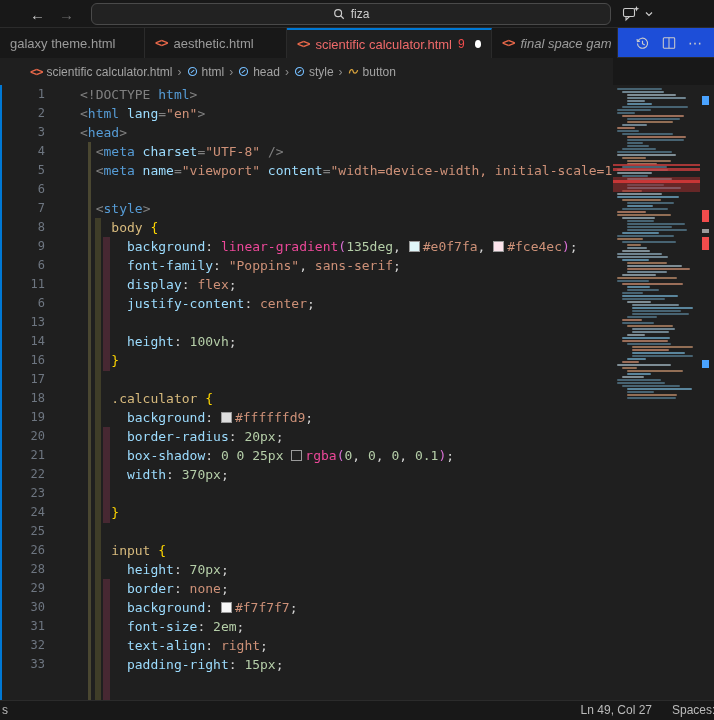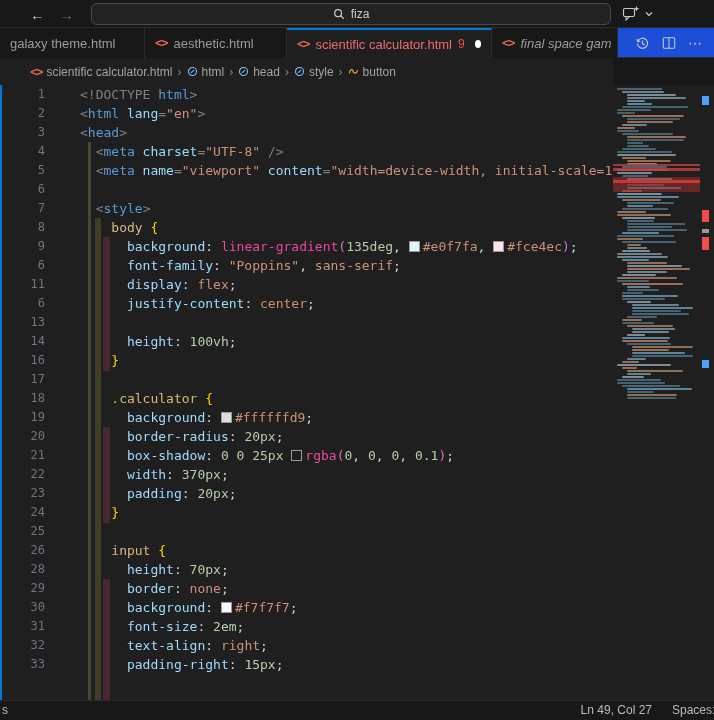--- a/index.html
+++ b/index.html
@@ -212,21 +212,21 @@
         <div class="code-line"><span class="ln">6</span><span class="code-text"><span class="tk-d">      </span><span class="tk-pr">justify-content</span><span class="tk-d">: </span><span class="tk-v">center</span><span class="tk-d">;</span></span></div>
         <div class="code-line"><span class="ln">13</span></div>
         <div class="code-line"><span class="ln">14</span><span class="code-text"><span class="tk-d">      </span><span class="tk-pr">height</span><span class="tk-d">: </span><span class="tk-n">100vh</span><span class="tk-d">;</span></span></div>
         <div class="code-line"><span class="ln">16</span><span class="code-text"><span class="tk-d">    </span><span class="tk-br">}</span></span></div>
         <div class="code-line"><span class="ln">17</span><span class="code-text"></span></div>
         <div class="code-line"><span class="ln">18</span><span class="code-text"><span class="tk-d">    </span><span class="tk-sel">.calculator</span><span class="tk-d"> </span><span class="tk-br">{</span></span></div>
         <div class="code-line"><span class="ln">19</span><span class="code-text"><span class="tk-d">      </span><span class="tk-pr">background</span><span class="tk-d">: </span><span class="swatch" style="background: rgba(255, 255, 255, 0.85);"></span><span class="tk-v">#ffffffd9</span><span class="tk-d">;</span></span></div>
         <div class="code-line"><span class="ln">20</span><span class="code-text"><span class="tk-d">      </span><span class="tk-pr">border-radius</span><span class="tk-d">: </span><span class="tk-n">20px</span><span class="tk-d">;</span></span></div>
         <div class="code-line"><span class="ln">21</span><span class="code-text"><span class="tk-d">      </span><span class="tk-pr">box-shadow</span><span class="tk-d">: </span><span class="tk-n">0</span><span class="tk-d"> </span><span class="tk-n">0</span><span class="tk-d"> </span><span class="tk-n">25px</span><span class="tk-d"> </span><span class="swatch"></span><span class="tk-f">rgba</span><span class="tk-par">(</span><span class="tk-n">0</span><span class="tk-d">, </span><span class="tk-n">0</span><span class="tk-d">, </span><span class="tk-n">0</span><span class="tk-d">, </span><span class="tk-n">0.1</span><span class="tk-par">)</span><span class="tk-d">;</span></span></div>
         <div class="code-line"><span class="ln">22</span><span class="code-text"><span class="tk-d">      </span><span class="tk-pr">width</span><span class="tk-d">: </span><span class="tk-n">370px</span><span class="tk-d">;</span></span></div>
-        <div class="code-line"><span class="ln">23</span><span class="code-text"><span class="tk-d">      </span><span class="tk-pr">padding</span><span class="tk-d">: </span><span class="tk-n">20px</span><span class="tk-d">;</span></span></div>
+        <div class="code-line"><span class="ln">23</span></div>
         <div class="code-line"><span class="ln">24</span><span class="code-text"><span class="tk-d">    </span><span class="tk-br">}</span></span></div>
         <div class="code-line"><span class="ln">25</span><span class="code-text"></span></div>
         <div class="code-line"><span class="ln">26</span><span class="code-text"><span class="tk-d">    </span><span class="tk-sel">input</span><span class="tk-d"> </span><span class="tk-br">{</span></span></div>
         <div class="code-line"><span class="ln">28</span><span class="code-text"><span class="tk-d">      </span><span class="tk-pr">height</span><span class="tk-d">: </span><span class="tk-n">70px</span><span class="tk-d">;</span></span></div>
         <div class="code-line"><span class="ln">29</span><span class="code-text"><span class="tk-d">      </span><span class="tk-pr">border</span><span class="tk-d">: </span><span class="tk-v">none</span><span class="tk-d">;</span></span></div>
         <div class="code-line"><span class="ln">30</span><span class="code-text"><span class="tk-d">      </span><span class="tk-pr">background</span><span class="tk-d">: </span><span class="swatch" style="background: rgb(247, 247, 247);"></span><span class="tk-v">#f7f7f7</span><span class="tk-d">;</span></span></div>
         <div class="code-line"><span class="ln">31</span><span class="code-text"><span class="tk-d">      </span><span class="tk-pr">font-size</span><span class="tk-d">: </span><span class="tk-n">2em</span><span class="tk-d">;</span></span></div>
         <div class="code-line"><span class="ln">32</span><span class="code-text"><span class="tk-d">      </span><span class="tk-pr">text-align</span><span class="tk-d">: </span><span class="tk-v">right</span><span class="tk-d">;</span></span></div>
         <div class="code-line"><span class="ln">33</span><span class="code-text"><span class="tk-d">      </span><span class="tk-pr">padding-right</span><span class="tk-d">: </span><span class="tk-n">15px</span><span class="tk-d">;</span></span></div>
       </div>

